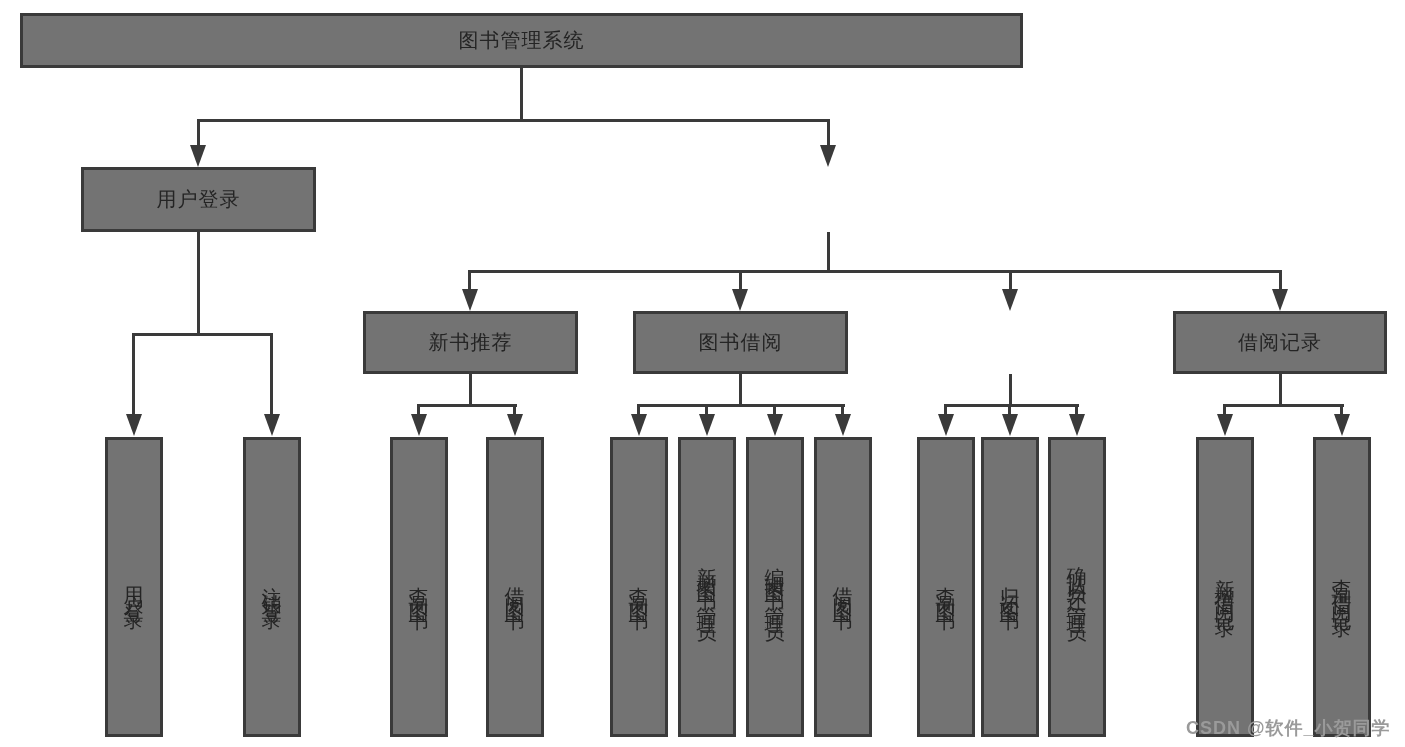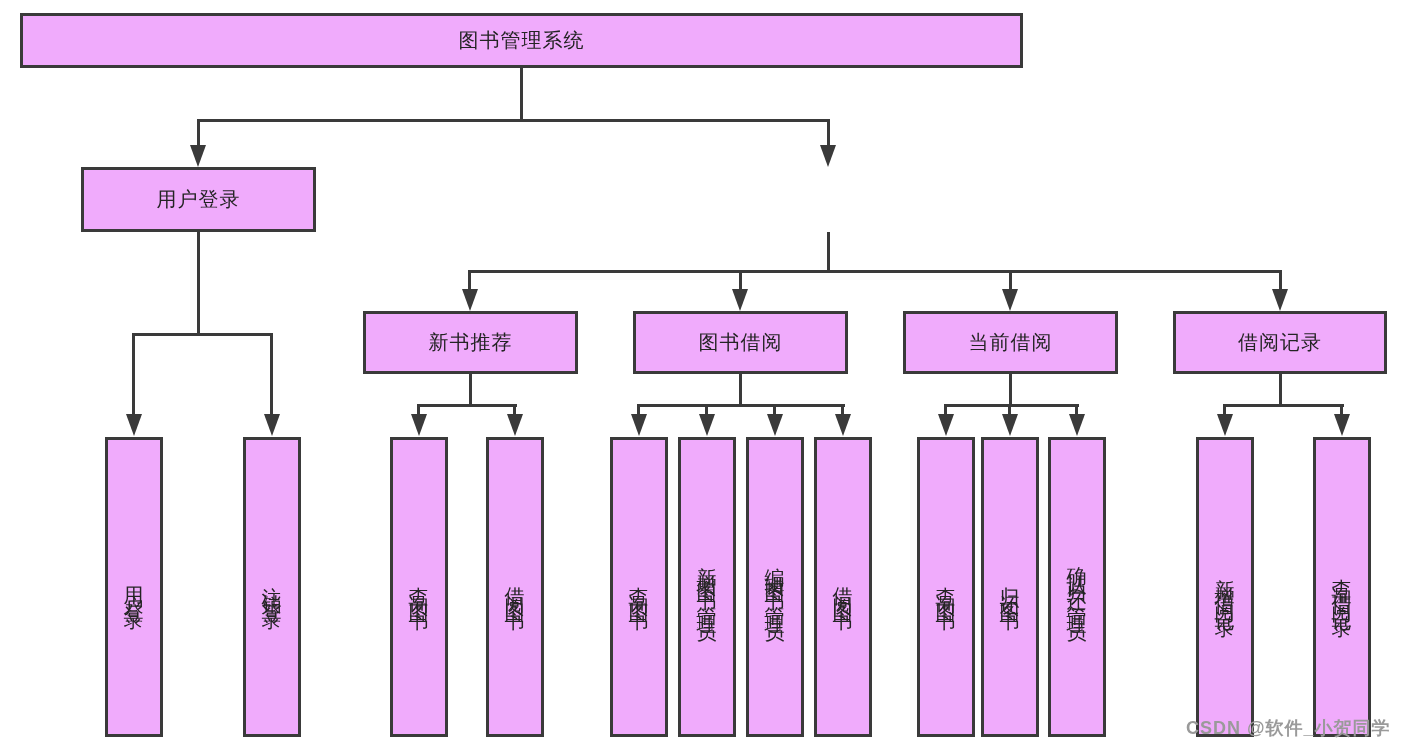--- a/index.html
+++ b/index.html
@@ -13,21 +13,21 @@
     height: 747px;
     background: #ffffff;
     font-family: "Liberation Sans", sans-serif;
     overflow: hidden;
   }
   
   .box {
     position: absolute;
     box-sizing: border-box;
     border: 3px solid #3a3a3a;
-    background: #f0abfc;
+    background: #737373;
     display: flex;
     align-items: center;
     justify-content: center;
     color: #242424;
   }
   .box.hbox span {
     font-size: 20px;
     letter-spacing: 1px;
     white-space: nowrap;
   }
@@ -98,23 +98,20 @@
   <div class="vl" style="left:1009px;top:270px;height:23px"></div>
   <div class="ar" style="left:1002px;top:289px"></div>
   <div class="vl" style="left:1279px;top:270px;height:23px"></div>
   <div class="ar" style="left:1272px;top:289px"></div>
 
   <div class="box hbox" style="left:633px;top:311px;width:215px;height:63px">
     <span>图书借阅</span>
   </div>
   <div class="box hbox" style="left:363px;top:311px;width:215px;height:63px">
     <span>新书推荐</span>
-  </div>
-  <div class="box hbox" style="left:903px;top:311px;width:215px;height:63px">
-    <span>当前借阅</span>
   </div>
   <div class="box hbox" style="left:1173px;top:311px;width:214px;height:63px">
     <span>借阅记录</span>
   </div>
 
   <div class="vl" style="left:469px;top:374px;height:32px"></div>
   <div class="hl" style="left:417px;top:404px;width:100px"></div>
   <div class="vl" style="left:417px;top:404px;height:12px"></div>
   <div class="ar" style="left:411px;top:414px"></div>
   <div class="vl" style="left:513px;top:404px;height:12px"></div>

